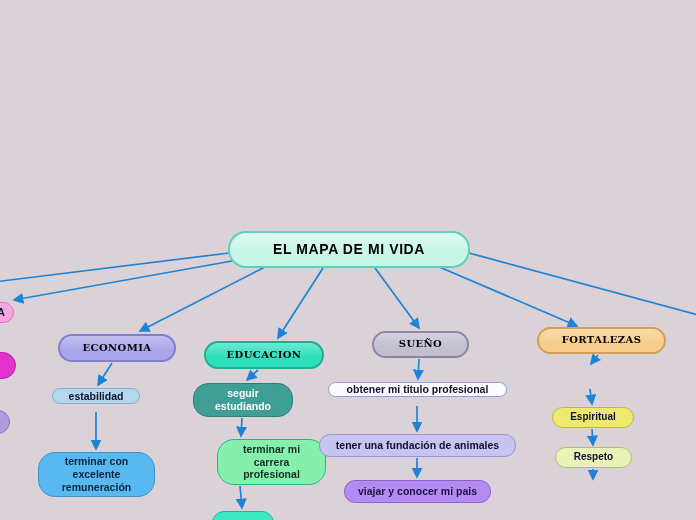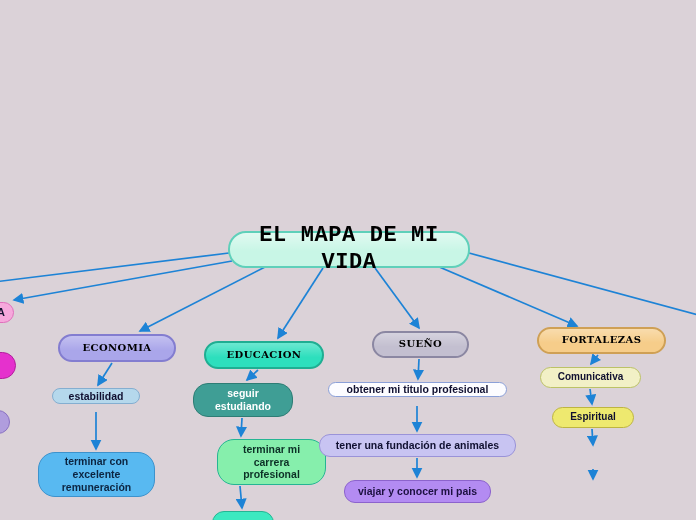--- a/index.html
+++ b/index.html
@@ -23,22 +23,22 @@
     display: flex; align-items: center; justify-content: center;
     text-align: center;
     font-weight: bold;
     color: #141432;
     border: 1.6px solid transparent;
     line-height: 1.22;
     padding: 1px 6px;
     cursor: default;
   }
   .root-node {
-    font-family: Liberation Mono, monospace;
-    font-size: 22px; letter-spacing: 0.6px;
+    font-family: Liberation Sans, sans-serif;
+    font-size: 14px; letter-spacing: 0.6px;
     border-radius: 18px; border-width: 2px;
     background-image: linear-gradient(rgba(255,255,255,.45), rgba(255,255,255,0) 55%);
     color: #000;
     z-index: 3;
   }
   .topic {
     font-family: "DejaVu Serif", serif;
     font-size: 10px; letter-spacing: 0.4px;
     border-radius: 14px; border-width: 2px;
     background-image: linear-gradient(rgba(255,255,255,.30), rgba(255,255,255,0) 60%);
@@ -101,20 +101,20 @@
   <div class="node child" style="left: 193px; top: 383px; width: 100px; height: 34px; border-radius: 15px; background-color: rgb(63, 158, 149); border-color: rgb(46, 125, 117); color: rgb(255, 255, 255);">seguir estudiando</div>
   <div class="node child" style="left: 186px; top: 439px; width: 109px; height: 46px; border-radius: 17px; background-color: #86efac; border-color: rgb(37, 181, 147); color: rgb(12, 48, 38); margin-left: 31px;">terminar mi carrera profesional</div>
   <div class="node child" style="left: 212px; top: 511px; width: 62px; height: 26px; border-radius: 12px; background-color: rgb(60, 233, 192); border-color: rgb(37, 181, 147); color: rgb(12, 48, 38);"></div>
 
   <div class="node topic" style="left: 372px; top: 331px; width: 97px; height: 27px; background-color: rgb(195, 191, 208); border-color: rgb(139, 135, 162);">SUEÑO</div>
   <div class="node child" style="left: 328px; top: 382px; width: 179px; height: 15px; background-color: rgb(252, 252, 255); border-color: rgb(139, 160, 216); color: rgb(16, 16, 48);">obtener mi titulo profesional</div>
   <div class="node child" style="left: 319px; top: 434px; width: 197px; height: 23px; background-color: rgb(200, 196, 242); border-color: rgb(154, 147, 216); color: rgb(16, 16, 48);">tener una fundación de animales</div>
   <div class="node child" style="left: 344px; top: 480px; width: 147px; height: 23px; background-color: rgb(179, 139, 242); border-color: rgb(140, 99, 205); color: rgb(28, 16, 64);">viajar y conocer mi pais</div>
 
   <div class="node topic" style="left: 537px; top: 327px; width: 129px; height: 27px; background-color: rgb(246, 205, 138); border-color: rgb(207, 160, 85);">FORTALEZAS</div>
-  <div class="node child small" style="left: 540px; top: 367px; width: 101px; height: 21px; background-color: rgb(242, 240, 198); border-color: rgb(188, 194, 102); color: rgb(16, 16, 48);">Comunicativa</div>
   <div class="node child small" style="left: 552px; top: 407px; width: 82px; height: 21px; background-color: rgb(238, 233, 111); border-color: rgb(190, 181, 64); color: rgb(16, 16, 48);">Espiritual</div>
+  <div class="node child small" style="left: 555px; top: 447px; width: 77px; height: 21px; background-color: rgb(234, 242, 184); border-color: rgb(176, 193, 100); color: rgb(16, 16, 48);">Respeto</div>
 
   <div class="node child frag-end" style="left: -36px; top: 302px; width: 50px; height: 21px; background-color: rgb(246, 168, 220); border-color: rgb(224, 112, 188);">A</div>
   <div class="node child" style="left: -16px; top: 352px; width: 32px; height: 27px; border-radius: 14px; background-color: rgb(229, 49, 205); border-color: rgb(178, 32, 156);"></div>
   <div class="node child" style="left: -18px; top: 410px; width: 28px; height: 24px; border-radius: 12px; background-color: rgb(176, 157, 221); border-color: rgb(138, 114, 194);"></div>
 
 </div>
 
 </body></html>

